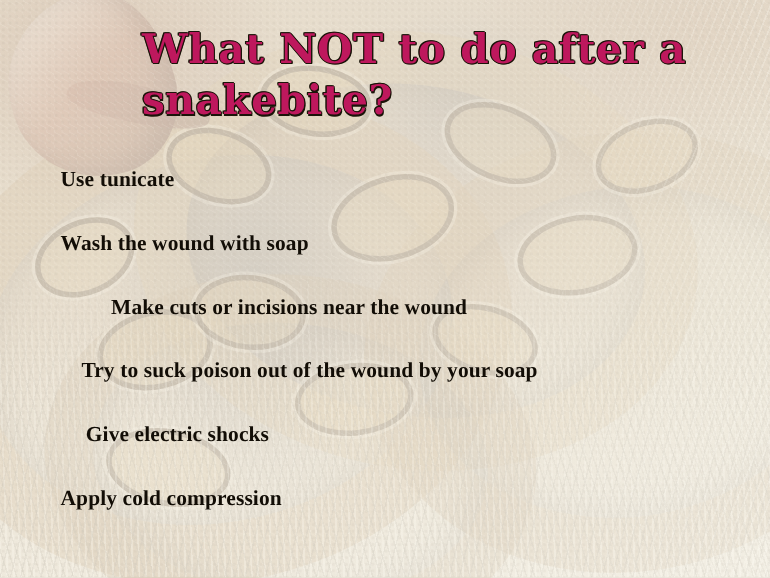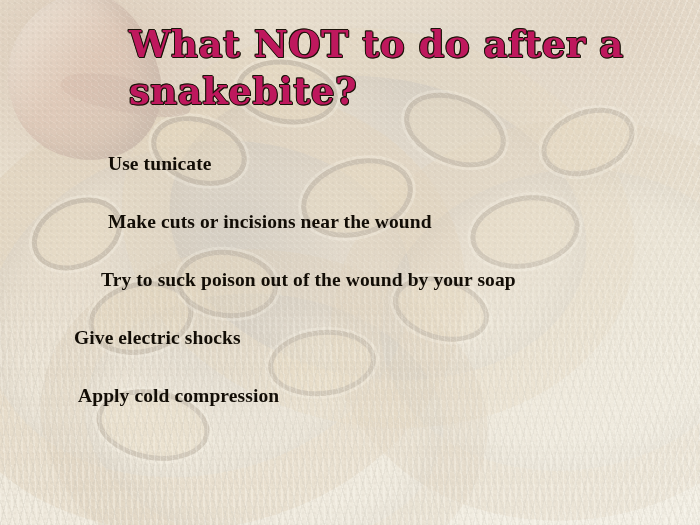--- a/index.html
+++ b/index.html
@@ -175,21 +175,21 @@
     left: 0;
     top: 152px;
     width: 700px;
     margin: 0;
     padding: 0;
     list-style: none;
   }
 
   .bullet {
     height: 58px;
-    padding-left: 108px;
+    padding-left: 55px;
     font-family: "Liberation Serif", serif;
     font-weight: 700;
     font-size: 19.5px;
     line-height: 24px;
     color: #120d06;
     letter-spacing: 0.1px;
     white-space: nowrap;
   }
   .bullet:nth-child(3) { padding-left: 101px; }
   .bullet:nth-child(4) { padding-left: 74px; }
@@ -233,20 +233,21 @@
     <div class="wash-2"></div>
   </div>
 
   <div class="content">
 
     <h1 class="title">What NOT to do after a
 snakebite?</h1>
 
     <ul class="bullets">
       <li class="bullet">Use tunicate</li>
+      <li class="bullet">Wash the wound with soap</li>
       <li class="bullet">Make cuts or incisions near the wound</li>
       <li class="bullet">Try to suck poison out of the wound by your soap</li>
       <li class="bullet">Give electric shocks</li>
       <li class="bullet">Apply cold compression</li>
     </ul>
 
   </div>
 </div>
 
 </body></html>

